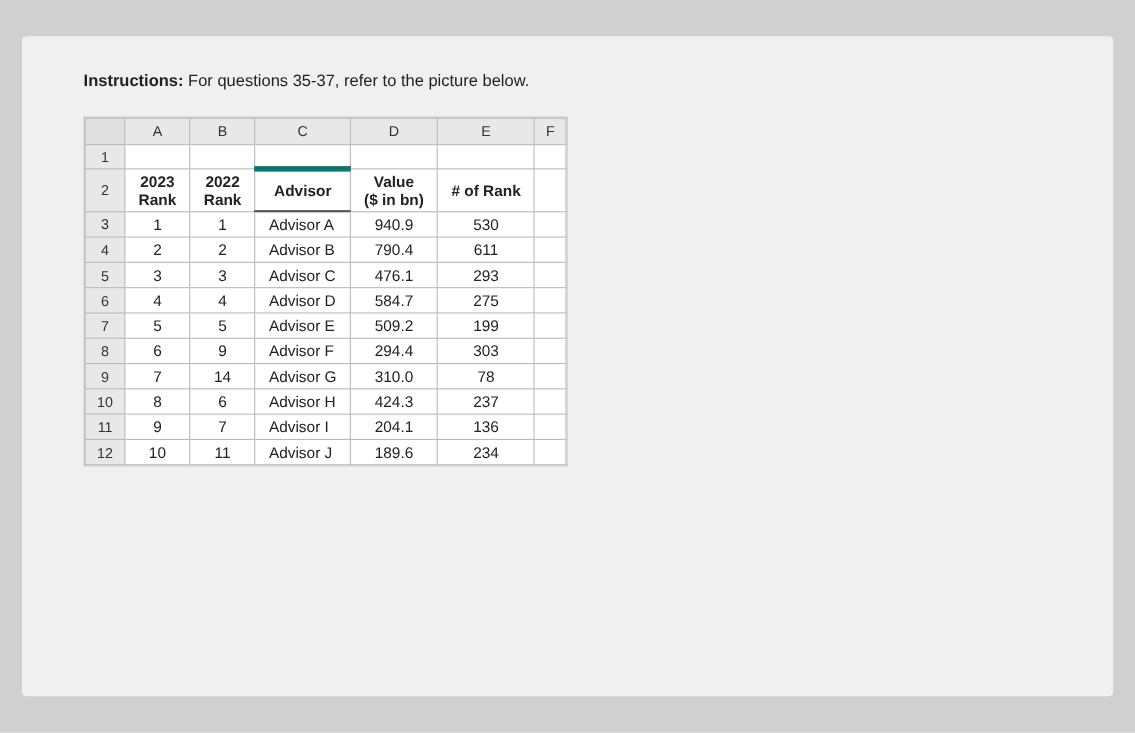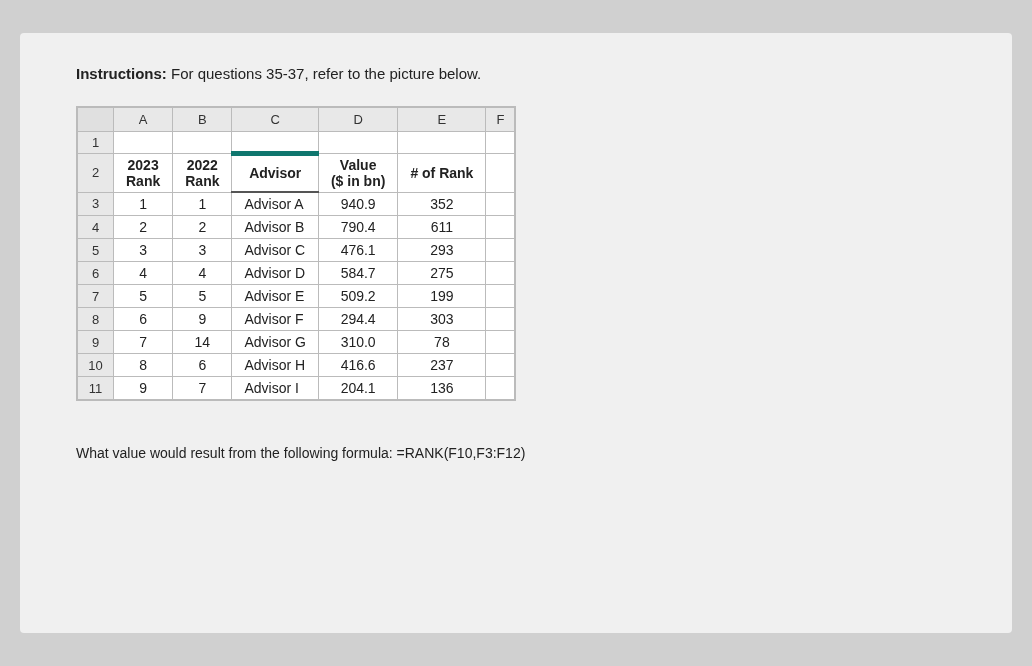--- a/index.html
+++ b/index.html
@@ -152,21 +152,21 @@
           <td class="cell header-cell"># of Rank</td>
           <td class="cell"></td>
         </tr>
 
         <tr>
           <td class="row-header">3</td>
           <td class="cell">1</td>
           <td class="cell">1</td>
           <td class="cell cell-left">Advisor A</td>
           <td class="cell">940.9</td>
-          <td class="cell">352</td>
+          <td class="cell">530</td>
           <td class="cell"></td>
         </tr>
 
         <tr>
           <td class="row-header">4</td>
           <td class="cell">2</td>
           <td class="cell">2</td>
           <td class="cell cell-left">Advisor B</td>
           <td class="cell">790.4</td>
           <td class="cell">611</td>
@@ -221,33 +221,41 @@
           <td class="cell">310.0</td>
           <td class="cell">78</td>
           <td class="cell"></td>
         </tr>
 
         <tr>
           <td class="row-header">10</td>
           <td class="cell">8</td>
           <td class="cell">6</td>
           <td class="cell cell-left">Advisor H</td>
-          <td class="cell">416.6</td>
+          <td class="cell">424.3</td>
           <td class="cell">237</td>
           <td class="cell"></td>
         </tr>
 
         <tr>
           <td class="row-header">11</td>
           <td class="cell">9</td>
           <td class="cell">7</td>
           <td class="cell cell-left">Advisor I</td>
           <td class="cell">204.1</td>
           <td class="cell">136</td>
           <td class="cell"></td>
         </tr>
 
+        <tr>
+          <td class="row-header">12</td>
+          <td class="cell">10</td>
+          <td class="cell">11</td>
+          <td class="cell cell-left">Advisor J</td>
+          <td class="cell">189.6</td>
+          <td class="cell">234</td>
+          <td class="cell"></td>
+        </tr>
       </tbody>
     </table>
   </div>
 
-  <p class="question-text">What value would result from the following formula: =RANK(F10,F3:F12)</p>
 </div>
 
 </body></html>

